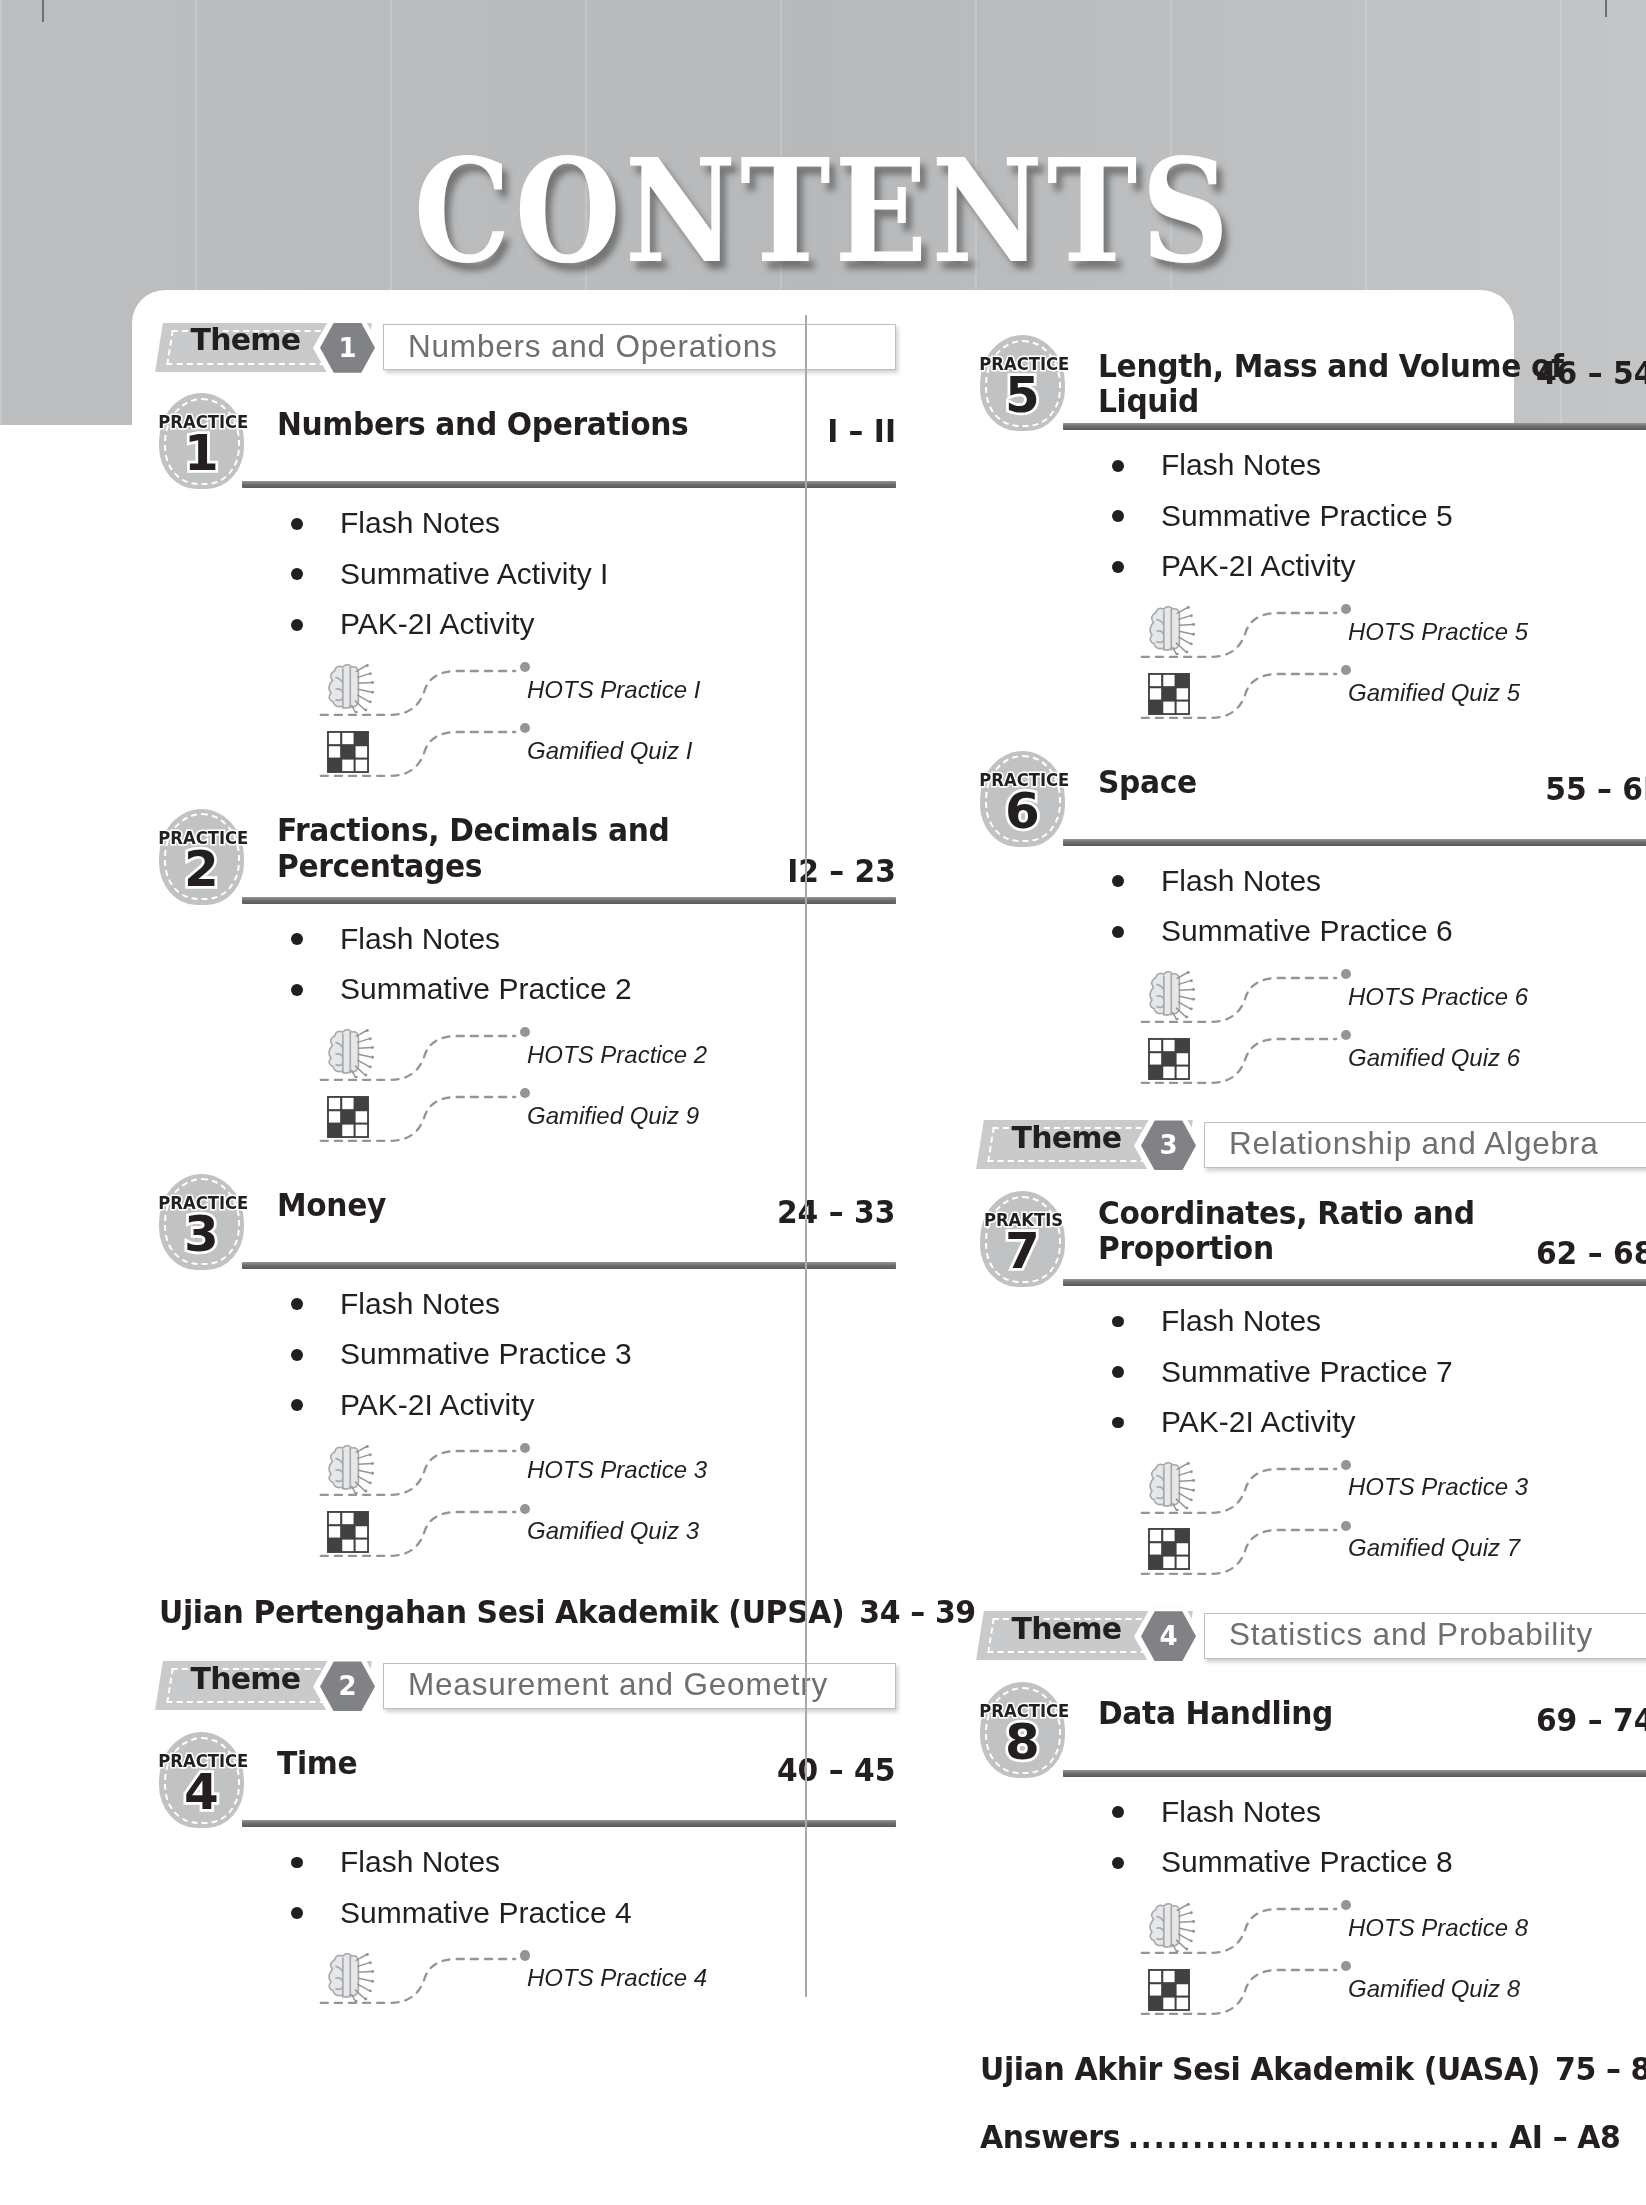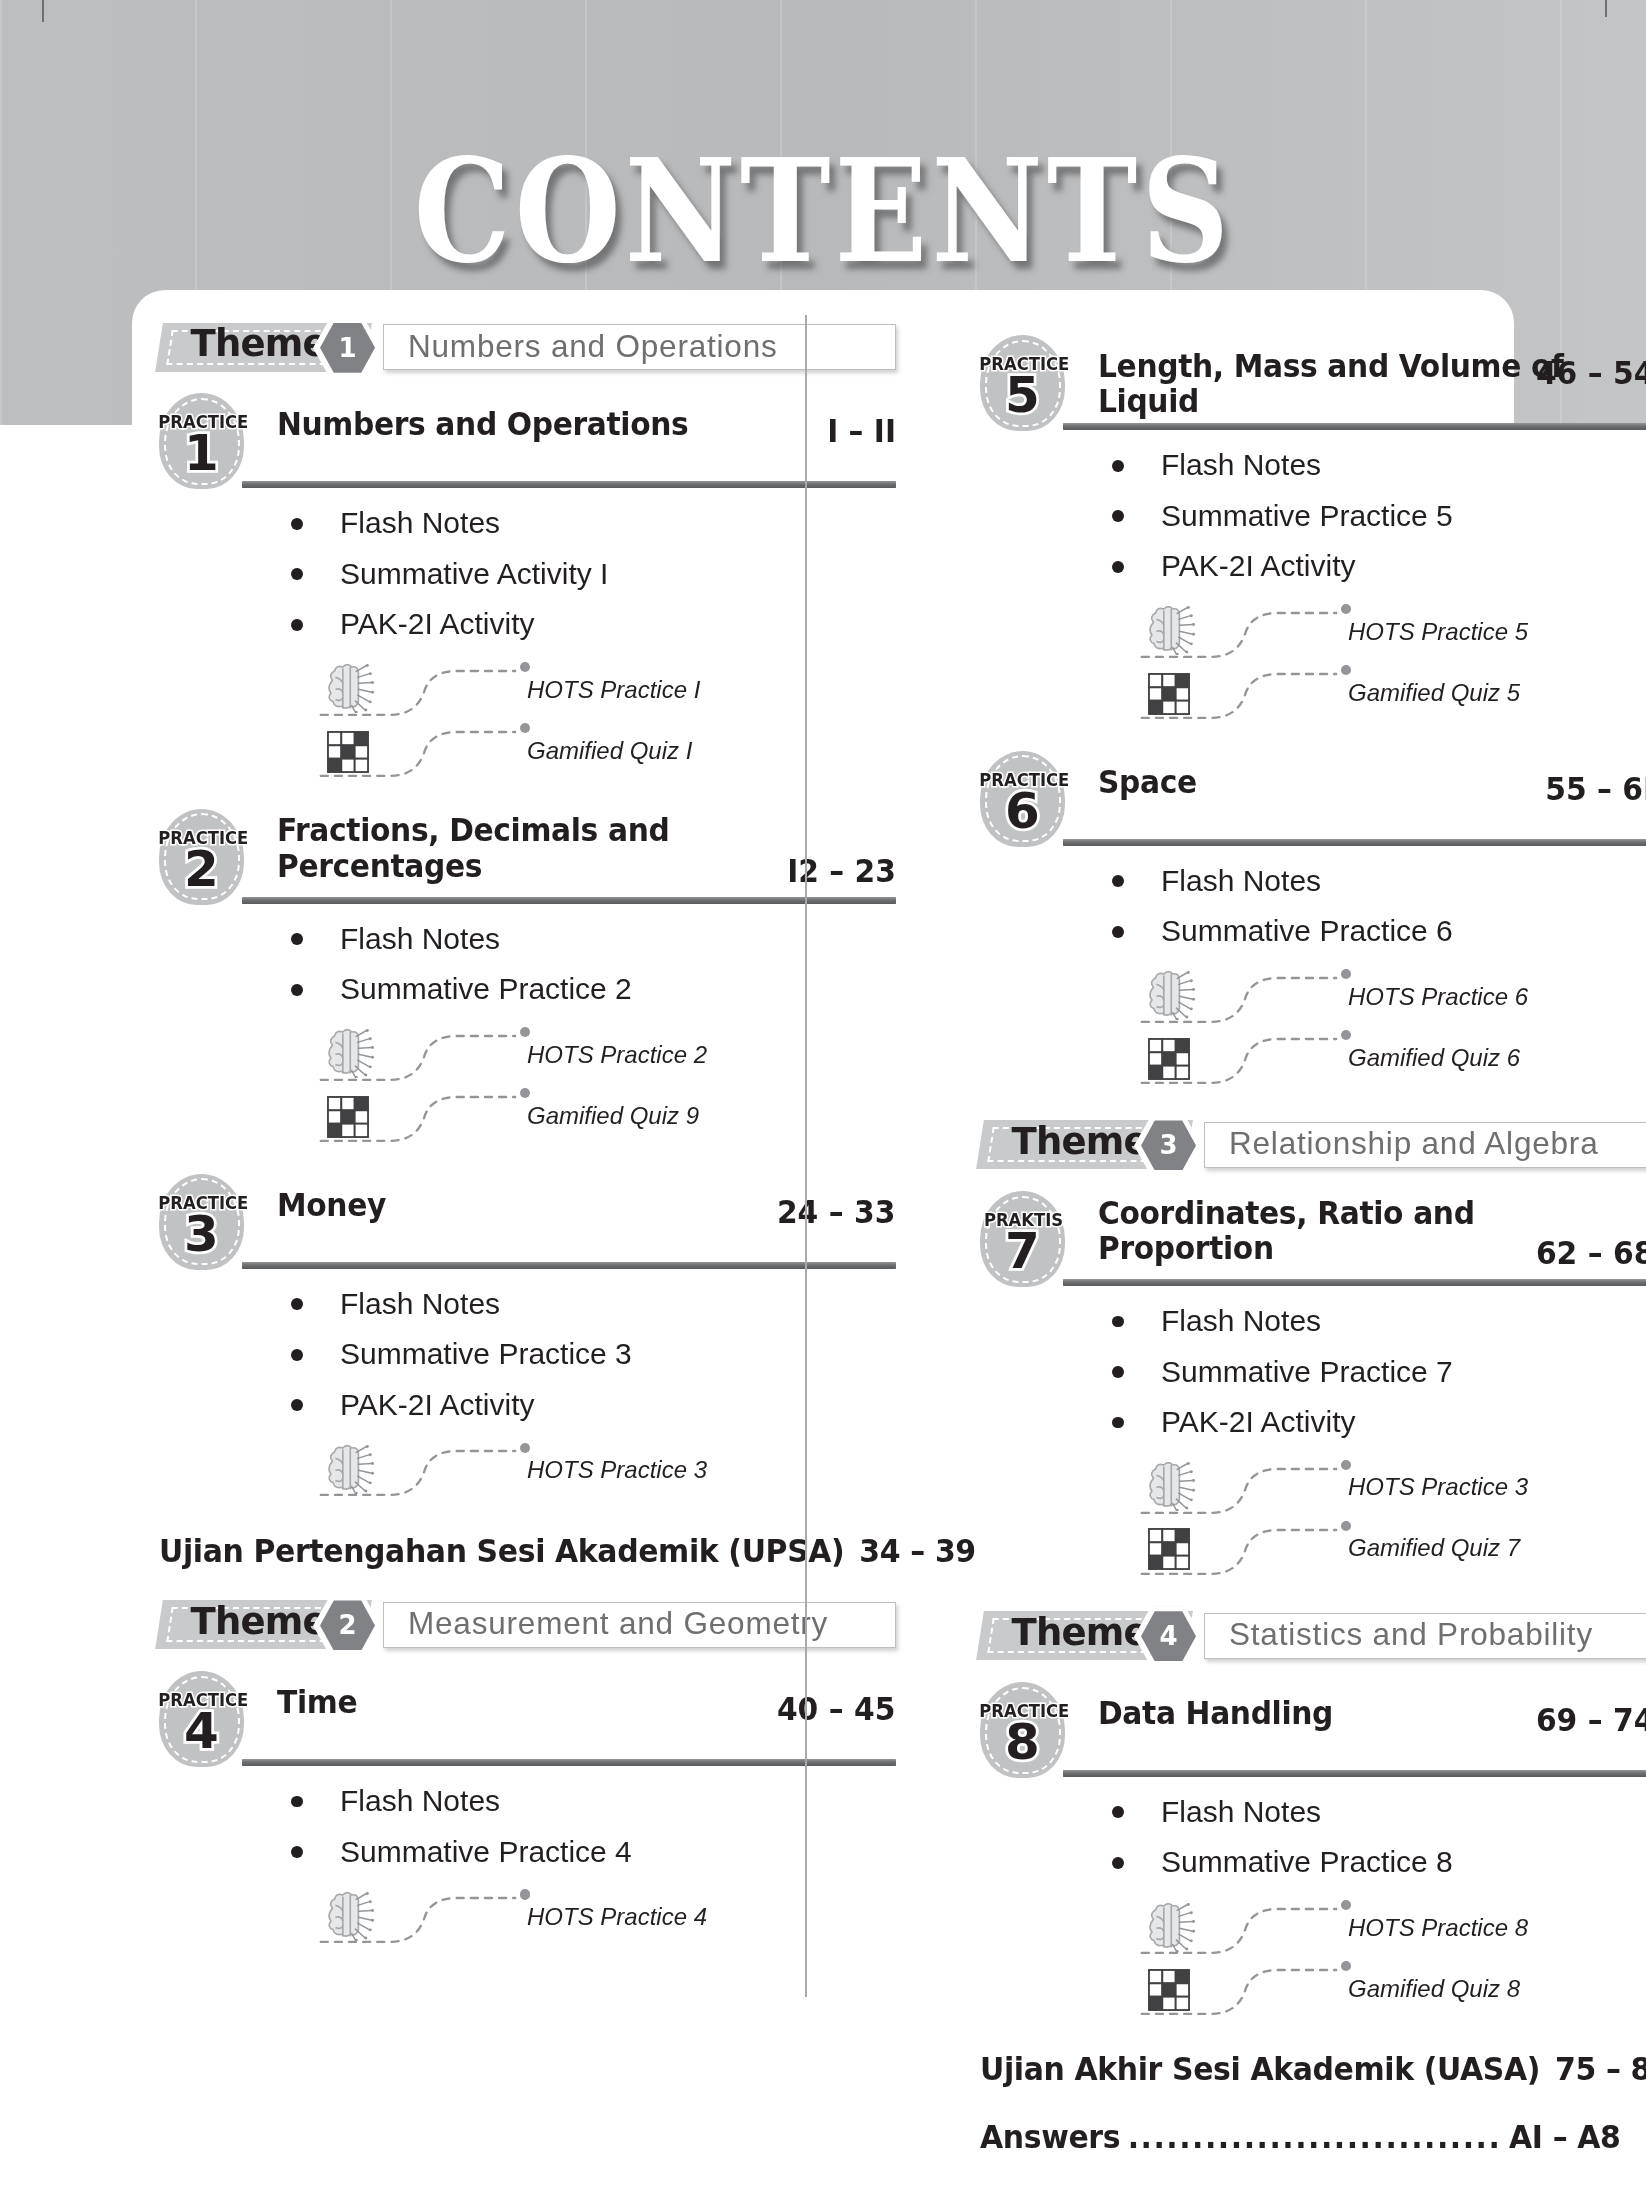--- a/index.html
+++ b/index.html
@@ -63,21 +63,21 @@
     background:#c8cacc;
     transform:skewX(-9deg);
   }
   .theme-tab-dash{
     position:absolute;left:9.5px;top:7px;right:9.5px;bottom:7px;
     border:2.4px dashed #ffffff;
   }
   .theme-word{
     position:absolute;left:31.5px;top:4px;
     font-family:"DejaVu Sans", sans-serif;
-    font-weight:bold;font-size:37px;color:#231f20;
+    font-weight:bold;font-size:30px;color:#231f20;
     letter-spacing:-0.8px;
     transform:skewX(0deg);
   }
   .theme-hex{
     position:absolute;left:154px;top:0px;width:68px;height:60px;
     background:#ffffff;
     clip-path:polygon(25% 0%,75% 0%,100% 50%,75% 100%,25% 100%,0% 50%);
     filter:drop-shadow(3.2px 3.9px 3.2px rgba(90,90,90,.45));
   }
   .theme-hex-inner{
@@ -390,167 +390,68 @@
       <circle cx="64" cy="25" r="2"></circle>
                 <circle cx="64" cy="38" r="2"></circle>
       <circle cx="61" cy="51" r="2"></circle>
                 <circle cx="55" cy="62" r="2"></circle>
       <circle cx="42" cy="65" r="2"></circle>
     </g>
   </svg></div>
       <div class="sub-dot"></div>
       <div class="sub-label">HOTS Practice 3</div>
         </div>
-      </div>
-      <div class="plain" style="margin: 31.5px 0px 27px;">
-    <span class="lbl">Ujian Pertengahan Sesi Akademik (UPSA)</span>
-    <span class="dots">..</span>
-    <span class="pg">34 – 39</span>
-      </div>
-      <div class="theme-row">
-    <div class="theme-tab">
-      <div class="theme-tab-dash"></div>
-    </div>
-    <div class="theme-word">Theme</div>
-    <div class="theme-hex"></div>
-    <div class="theme-hex-inner">2</div>
-    <div class="theme-title-box"></div>
-    <div class="theme-title-text">Measurement and Geometry</div>
-      </div>
-      <div style="margin-bottom: 27px;">
-        <div class="prac-row">
-    <div class="prac-badge">
-      <div class="prac-badge-dash"></div>
-    </div>
-    <div class="prac-word">PRACTICE</div>
-    <div class="prac-num">4</div>
-    <div class="prac-title">Time</div>
-    <div class="prac-pages one-line">40 – 45</div>
-    <div class="prac-rule"></div>
-        </div>
-        <div style="margin-top: 22px;">
-          <div class="bul" style="margin-bottom: 20.5px;">Flash Notes</div>
-          <div class="bul" style="margin-bottom: 20.5px;">Summative Practice 4</div>
-        </div>
-        <div class="sub">
-      <div class="sub-path"><svg viewBox="0 0 265 74" width="209" height="58">
-    <path d="M4 70 L92 70 Q126 70 136 40 Q144 14 178 14 L252 14" fill="none" stroke="#939598" stroke-width="3" stroke-dasharray="9 9" stroke-linecap="round"></path>
-  </svg></div>
-      <div class="sub-icon" style="top:4.7px"><svg viewBox="0 0 70 66" width="52" height="49">
-    <g fill="none" stroke="#a7a9ac" stroke-width="2.2">
-      <path d="M10 22 q-6 -8 3 -13 q2 -8 11 -5 q6 -6 12 0 q8 -2 9 7 l0 40 q-3 9 -11 6 q-6 5 -12 0 q-9 2 -11 -6 q-9 -4 -3 -12 q-6 -7 2 -17z" fill="#e6e7e8"></path>
-      <path d="M24 6 l0 54 M34 4 l0 56"></path>
-      <path d="M14 18 q8 2 10 8 M14 34 q8 -2 10 5 M14 48 q8 3 10 -3"></path>
-    </g>
-    <g stroke="#939598" stroke-width="2" stroke-linecap="round">
-      <path d="M42 10 l14 -8"></path>
-                <path d="M44 18 l16 -5"></path>
-      <path d="M45 26 l18 -1"></path>
-                <path d="M45 34 l18 4"></path>
-      <path d="M44 42 l16 9"></path>
-                <path d="M41 50 l13 12"></path>
-      <path d="M36 56 l5 9"></path>
-    </g>
-    <g fill="#939598">
-      <circle cx="57" cy="2" r="2"></circle>
-                <circle cx="61" cy="13" r="2"></circle>
-      <circle cx="64" cy="25" r="2"></circle>
-                <circle cx="64" cy="38" r="2"></circle>
-      <circle cx="61" cy="51" r="2"></circle>
-                <circle cx="55" cy="62" r="2"></circle>
-      <circle cx="42" cy="65" r="2"></circle>
-    </g>
-  </svg></div>
-      <div class="sub-dot"></div>
-      <div class="sub-label">HOTS Practice 4</div>
-        </div>
-      </div>
-    </div>
-  <div id="col-right" class="col" style="padding: 28px 15.8px 0px 19px; box-sizing: border-box; width: 709px;">
-      <div style="margin-bottom: 27px;">
-        <div class="prac-row">
-    <div class="prac-badge">
-      <div class="prac-badge-dash"></div>
-    </div>
-    <div class="prac-word">PRACTICE</div>
-    <div class="prac-num">5</div>
-    <div class="prac-title">Length, Mass and Volume of Liquid</div>
-    <div class="prac-pages one-line">46 – 54</div>
-    <div class="prac-rule"></div>
-        </div>
-        <div style="margin-top: 22px;">
-          <div class="bul" style="margin-bottom: 20.5px;">Flash Notes</div>
-          <div class="bul" style="margin-bottom: 20.5px;">Summative Practice 5</div>
-          <div class="bul" style="margin-bottom: 20.5px;">PAK-2I Activity</div>
-        </div>
-        <div class="sub">
-      <div class="sub-path"><svg viewBox="0 0 265 74" width="209" height="58">
-    <path d="M4 70 L92 70 Q126 70 136 40 Q144 14 178 14 L252 14" fill="none" stroke="#939598" stroke-width="3" stroke-dasharray="9 9" stroke-linecap="round"></path>
-  </svg></div>
-      <div class="sub-icon" style="top:4.7px"><svg viewBox="0 0 70 66" width="52" height="49">
-    <g fill="none" stroke="#a7a9ac" stroke-width="2.2">
-      <path d="M10 22 q-6 -8 3 -13 q2 -8 11 -5 q6 -6 12 0 q8 -2 9 7 l0 40 q-3 9 -11 6 q-6 5 -12 0 q-9 2 -11 -6 q-9 -4 -3 -12 q-6 -7 2 -17z" fill="#e6e7e8"></path>
-      <path d="M24 6 l0 54 M34 4 l0 56"></path>
-      <path d="M14 18 q8 2 10 8 M14 34 q8 -2 10 5 M14 48 q8 3 10 -3"></path>
-    </g>
-    <g stroke="#939598" stroke-width="2" stroke-linecap="round">
-      <path d="M42 10 l14 -8"></path>
-                <path d="M44 18 l16 -5"></path>
-      <path d="M45 26 l18 -1"></path>
-                <path d="M45 34 l18 4"></path>
-      <path d="M44 42 l16 9"></path>
-                <path d="M41 50 l13 12"></path>
-      <path d="M36 56 l5 9"></path>
-    </g>
-    <g fill="#939598">
-      <circle cx="57" cy="2" r="2"></circle>
-                <circle cx="61" cy="13" r="2"></circle>
-      <circle cx="64" cy="25" r="2"></circle>
-                <circle cx="64" cy="38" r="2"></circle>
-      <circle cx="61" cy="51" r="2"></circle>
-                <circle cx="55" cy="62" r="2"></circle>
-      <circle cx="42" cy="65" r="2"></circle>
-    </g>
-  </svg></div>
-      <div class="sub-dot"></div>
-      <div class="sub-label">HOTS Practice 5</div>
-        </div>
         <div class="sub">
       <div class="sub-path"><svg viewBox="0 0 265 74" width="209" height="58">
     <path d="M4 70 L92 70 Q126 70 136 40 Q144 14 178 14 L252 14" fill="none" stroke="#939598" stroke-width="3" stroke-dasharray="9 9" stroke-linecap="round"></path>
   </svg></div>
       <div class="sub-icon" style="top:7.9px"><svg viewBox="0 0 62 62" width="46" height="46">
               <rect x="4" y="4" width="18" height="18" fill="#ffffff" stroke="#414042" stroke-width="2.5"></rect>
               <rect x="22" y="4" width="18" height="18" fill="#ffffff" stroke="#414042" stroke-width="2.5"></rect>
               <rect x="40" y="4" width="18" height="18" fill="#414042" stroke="#414042" stroke-width="2.5"></rect>
               <rect x="4" y="22" width="18" height="18" fill="#ffffff" stroke="#414042" stroke-width="2.5"></rect>
               <rect x="22" y="22" width="18" height="18" fill="#414042" stroke="#414042" stroke-width="2.5"></rect>
               <rect x="40" y="22" width="18" height="18" fill="#ffffff" stroke="#414042" stroke-width="2.5"></rect>
               <rect x="4" y="40" width="18" height="18" fill="#414042" stroke="#414042" stroke-width="2.5"></rect>
               <rect x="22" y="40" width="18" height="18" fill="#ffffff" stroke="#414042" stroke-width="2.5"></rect>
               <rect x="40" y="40" width="18" height="18" fill="#ffffff" stroke="#414042" stroke-width="2.5"></rect>
             </svg></div>
       <div class="sub-dot"></div>
-      <div class="sub-label">Gamified Quiz 5</div>
-        </div>
+      <div class="sub-label">Gamified Quiz 3</div>
+        </div>
+      </div>
+      <div class="plain" style="margin: 31.5px 0px 27px;">
+    <span class="lbl">Ujian Pertengahan Sesi Akademik (UPSA)</span>
+    <span class="dots">..</span>
+    <span class="pg">34 – 39</span>
+      </div>
+      <div class="theme-row">
+    <div class="theme-tab">
+      <div class="theme-tab-dash"></div>
+    </div>
+    <div class="theme-word">Theme</div>
+    <div class="theme-hex"></div>
+    <div class="theme-hex-inner">2</div>
+    <div class="theme-title-box"></div>
+    <div class="theme-title-text">Measurement and Geometry</div>
       </div>
       <div style="margin-bottom: 27px;">
         <div class="prac-row">
     <div class="prac-badge">
       <div class="prac-badge-dash"></div>
     </div>
     <div class="prac-word">PRACTICE</div>
-    <div class="prac-num">6</div>
-    <div class="prac-title">Space</div>
-    <div class="prac-pages one-line">55 – 6I</div>
+    <div class="prac-num">4</div>
+    <div class="prac-title">Time</div>
+    <div class="prac-pages one-line">40 – 45</div>
     <div class="prac-rule"></div>
         </div>
         <div style="margin-top: 22px;">
           <div class="bul" style="margin-bottom: 20.5px;">Flash Notes</div>
-          <div class="bul" style="margin-bottom: 20.5px;">Summative Practice 6</div>
+          <div class="bul" style="margin-bottom: 20.5px;">Summative Practice 4</div>
         </div>
         <div class="sub">
       <div class="sub-path"><svg viewBox="0 0 265 74" width="209" height="58">
     <path d="M4 70 L92 70 Q126 70 136 40 Q144 14 178 14 L252 14" fill="none" stroke="#939598" stroke-width="3" stroke-dasharray="9 9" stroke-linecap="round"></path>
   </svg></div>
       <div class="sub-icon" style="top:4.7px"><svg viewBox="0 0 70 66" width="52" height="49">
     <g fill="none" stroke="#a7a9ac" stroke-width="2.2">
       <path d="M10 22 q-6 -8 3 -13 q2 -8 11 -5 q6 -6 12 0 q8 -2 9 7 l0 40 q-3 9 -11 6 q-6 5 -12 0 q-9 2 -11 -6 q-9 -4 -3 -12 q-6 -7 2 -17z" fill="#e6e7e8"></path>
       <path d="M24 6 l0 54 M34 4 l0 56"></path>
       <path d="M14 18 q8 2 10 8 M14 34 q8 -2 10 5 M14 48 q8 3 10 -3"></path>
@@ -568,66 +469,106 @@
       <circle cx="57" cy="2" r="2"></circle>
                 <circle cx="61" cy="13" r="2"></circle>
       <circle cx="64" cy="25" r="2"></circle>
                 <circle cx="64" cy="38" r="2"></circle>
       <circle cx="61" cy="51" r="2"></circle>
                 <circle cx="55" cy="62" r="2"></circle>
       <circle cx="42" cy="65" r="2"></circle>
     </g>
   </svg></div>
       <div class="sub-dot"></div>
-      <div class="sub-label">HOTS Practice 6</div>
+      <div class="sub-label">HOTS Practice 4</div>
+        </div>
+      </div>
+    </div>
+  <div id="col-right" class="col" style="padding: 28px 15.8px 0px 19px; box-sizing: border-box; width: 709px;">
+      <div style="margin-bottom: 27px;">
+        <div class="prac-row">
+    <div class="prac-badge">
+      <div class="prac-badge-dash"></div>
+    </div>
+    <div class="prac-word">PRACTICE</div>
+    <div class="prac-num">5</div>
+    <div class="prac-title">Length, Mass and Volume of Liquid</div>
+    <div class="prac-pages one-line">46 – 54</div>
+    <div class="prac-rule"></div>
+        </div>
+        <div style="margin-top: 22px;">
+          <div class="bul" style="margin-bottom: 20.5px;">Flash Notes</div>
+          <div class="bul" style="margin-bottom: 20.5px;">Summative Practice 5</div>
+          <div class="bul" style="margin-bottom: 20.5px;">PAK-2I Activity</div>
+        </div>
+        <div class="sub">
+      <div class="sub-path"><svg viewBox="0 0 265 74" width="209" height="58">
+    <path d="M4 70 L92 70 Q126 70 136 40 Q144 14 178 14 L252 14" fill="none" stroke="#939598" stroke-width="3" stroke-dasharray="9 9" stroke-linecap="round"></path>
+  </svg></div>
+      <div class="sub-icon" style="top:4.7px"><svg viewBox="0 0 70 66" width="52" height="49">
+    <g fill="none" stroke="#a7a9ac" stroke-width="2.2">
+      <path d="M10 22 q-6 -8 3 -13 q2 -8 11 -5 q6 -6 12 0 q8 -2 9 7 l0 40 q-3 9 -11 6 q-6 5 -12 0 q-9 2 -11 -6 q-9 -4 -3 -12 q-6 -7 2 -17z" fill="#e6e7e8"></path>
+      <path d="M24 6 l0 54 M34 4 l0 56"></path>
+      <path d="M14 18 q8 2 10 8 M14 34 q8 -2 10 5 M14 48 q8 3 10 -3"></path>
+    </g>
+    <g stroke="#939598" stroke-width="2" stroke-linecap="round">
+      <path d="M42 10 l14 -8"></path>
+                <path d="M44 18 l16 -5"></path>
+      <path d="M45 26 l18 -1"></path>
+                <path d="M45 34 l18 4"></path>
+      <path d="M44 42 l16 9"></path>
+                <path d="M41 50 l13 12"></path>
+      <path d="M36 56 l5 9"></path>
+    </g>
+    <g fill="#939598">
+      <circle cx="57" cy="2" r="2"></circle>
+                <circle cx="61" cy="13" r="2"></circle>
+      <circle cx="64" cy="25" r="2"></circle>
+                <circle cx="64" cy="38" r="2"></circle>
+      <circle cx="61" cy="51" r="2"></circle>
+                <circle cx="55" cy="62" r="2"></circle>
+      <circle cx="42" cy="65" r="2"></circle>
+    </g>
+  </svg></div>
+      <div class="sub-dot"></div>
+      <div class="sub-label">HOTS Practice 5</div>
         </div>
         <div class="sub">
       <div class="sub-path"><svg viewBox="0 0 265 74" width="209" height="58">
     <path d="M4 70 L92 70 Q126 70 136 40 Q144 14 178 14 L252 14" fill="none" stroke="#939598" stroke-width="3" stroke-dasharray="9 9" stroke-linecap="round"></path>
   </svg></div>
       <div class="sub-icon" style="top:7.9px"><svg viewBox="0 0 62 62" width="46" height="46">
               <rect x="4" y="4" width="18" height="18" fill="#ffffff" stroke="#414042" stroke-width="2.5"></rect>
               <rect x="22" y="4" width="18" height="18" fill="#ffffff" stroke="#414042" stroke-width="2.5"></rect>
               <rect x="40" y="4" width="18" height="18" fill="#414042" stroke="#414042" stroke-width="2.5"></rect>
               <rect x="4" y="22" width="18" height="18" fill="#ffffff" stroke="#414042" stroke-width="2.5"></rect>
               <rect x="22" y="22" width="18" height="18" fill="#414042" stroke="#414042" stroke-width="2.5"></rect>
               <rect x="40" y="22" width="18" height="18" fill="#ffffff" stroke="#414042" stroke-width="2.5"></rect>
               <rect x="4" y="40" width="18" height="18" fill="#414042" stroke="#414042" stroke-width="2.5"></rect>
               <rect x="22" y="40" width="18" height="18" fill="#ffffff" stroke="#414042" stroke-width="2.5"></rect>
               <rect x="40" y="40" width="18" height="18" fill="#ffffff" stroke="#414042" stroke-width="2.5"></rect>
             </svg></div>
       <div class="sub-dot"></div>
-      <div class="sub-label">Gamified Quiz 6</div>
-        </div>
-      </div>
-      <div class="theme-row">
-    <div class="theme-tab">
-      <div class="theme-tab-dash"></div>
-    </div>
-    <div class="theme-word">Theme</div>
-    <div class="theme-hex"></div>
-    <div class="theme-hex-inner">3</div>
-    <div class="theme-title-box"></div>
-    <div class="theme-title-text">Relationship and Algebra</div>
+      <div class="sub-label">Gamified Quiz 5</div>
+        </div>
       </div>
       <div style="margin-bottom: 27px;">
         <div class="prac-row">
     <div class="prac-badge">
       <div class="prac-badge-dash"></div>
     </div>
-    <div class="prac-word">PRAKTIS</div>
-    <div class="prac-num">7</div>
-    <div class="prac-title two-line">Coordinates, Ratio and<br>Proportion</div>
-    <div class="prac-pages">62 – 68</div>
+    <div class="prac-word">PRACTICE</div>
+    <div class="prac-num">6</div>
+    <div class="prac-title">Space</div>
+    <div class="prac-pages one-line">55 – 6I</div>
     <div class="prac-rule"></div>
         </div>
         <div style="margin-top: 22px;">
           <div class="bul" style="margin-bottom: 20.5px;">Flash Notes</div>
-          <div class="bul" style="margin-bottom: 20.5px;">Summative Practice 7</div>
-          <div class="bul" style="margin-bottom: 20.5px;">PAK-2I Activity</div>
+          <div class="bul" style="margin-bottom: 20.5px;">Summative Practice 6</div>
         </div>
         <div class="sub">
       <div class="sub-path"><svg viewBox="0 0 265 74" width="209" height="58">
     <path d="M4 70 L92 70 Q126 70 136 40 Q144 14 178 14 L252 14" fill="none" stroke="#939598" stroke-width="3" stroke-dasharray="9 9" stroke-linecap="round"></path>
   </svg></div>
       <div class="sub-icon" style="top:4.7px"><svg viewBox="0 0 70 66" width="52" height="49">
     <g fill="none" stroke="#a7a9ac" stroke-width="2.2">
       <path d="M10 22 q-6 -8 3 -13 q2 -8 11 -5 q6 -6 12 0 q8 -2 9 7 l0 40 q-3 9 -11 6 q-6 5 -12 0 q-9 2 -11 -6 q-9 -4 -3 -12 q-6 -7 2 -17z" fill="#e6e7e8"></path>
       <path d="M24 6 l0 54 M34 4 l0 56"></path>
       <path d="M14 18 q8 2 10 8 M14 34 q8 -2 10 5 M14 48 q8 3 10 -3"></path>
@@ -645,65 +586,66 @@
       <circle cx="57" cy="2" r="2"></circle>
                 <circle cx="61" cy="13" r="2"></circle>
       <circle cx="64" cy="25" r="2"></circle>
                 <circle cx="64" cy="38" r="2"></circle>
       <circle cx="61" cy="51" r="2"></circle>
                 <circle cx="55" cy="62" r="2"></circle>
       <circle cx="42" cy="65" r="2"></circle>
     </g>
   </svg></div>
       <div class="sub-dot"></div>
-      <div class="sub-label">HOTS Practice 3</div>
+      <div class="sub-label">HOTS Practice 6</div>
         </div>
         <div class="sub">
       <div class="sub-path"><svg viewBox="0 0 265 74" width="209" height="58">
     <path d="M4 70 L92 70 Q126 70 136 40 Q144 14 178 14 L252 14" fill="none" stroke="#939598" stroke-width="3" stroke-dasharray="9 9" stroke-linecap="round"></path>
   </svg></div>
       <div class="sub-icon" style="top:7.9px"><svg viewBox="0 0 62 62" width="46" height="46">
               <rect x="4" y="4" width="18" height="18" fill="#ffffff" stroke="#414042" stroke-width="2.5"></rect>
               <rect x="22" y="4" width="18" height="18" fill="#ffffff" stroke="#414042" stroke-width="2.5"></rect>
               <rect x="40" y="4" width="18" height="18" fill="#414042" stroke="#414042" stroke-width="2.5"></rect>
               <rect x="4" y="22" width="18" height="18" fill="#ffffff" stroke="#414042" stroke-width="2.5"></rect>
               <rect x="22" y="22" width="18" height="18" fill="#414042" stroke="#414042" stroke-width="2.5"></rect>
               <rect x="40" y="22" width="18" height="18" fill="#ffffff" stroke="#414042" stroke-width="2.5"></rect>
               <rect x="4" y="40" width="18" height="18" fill="#414042" stroke="#414042" stroke-width="2.5"></rect>
               <rect x="22" y="40" width="18" height="18" fill="#ffffff" stroke="#414042" stroke-width="2.5"></rect>
               <rect x="40" y="40" width="18" height="18" fill="#ffffff" stroke="#414042" stroke-width="2.5"></rect>
             </svg></div>
       <div class="sub-dot"></div>
-      <div class="sub-label">Gamified Quiz 7</div>
+      <div class="sub-label">Gamified Quiz 6</div>
         </div>
       </div>
       <div class="theme-row">
     <div class="theme-tab">
       <div class="theme-tab-dash"></div>
     </div>
     <div class="theme-word">Theme</div>
     <div class="theme-hex"></div>
-    <div class="theme-hex-inner">4</div>
+    <div class="theme-hex-inner">3</div>
     <div class="theme-title-box"></div>
-    <div class="theme-title-text">Statistics and Probability</div>
+    <div class="theme-title-text">Relationship and Algebra</div>
       </div>
       <div style="margin-bottom: 27px;">
         <div class="prac-row">
     <div class="prac-badge">
       <div class="prac-badge-dash"></div>
     </div>
-    <div class="prac-word">PRACTICE</div>
-    <div class="prac-num">8</div>
-    <div class="prac-title">Data Handling</div>
-    <div class="prac-pages one-line">69 – 74</div>
+    <div class="prac-word">PRAKTIS</div>
+    <div class="prac-num">7</div>
+    <div class="prac-title two-line">Coordinates, Ratio and<br>Proportion</div>
+    <div class="prac-pages">62 – 68</div>
     <div class="prac-rule"></div>
         </div>
         <div style="margin-top: 22px;">
           <div class="bul" style="margin-bottom: 20.5px;">Flash Notes</div>
-          <div class="bul" style="margin-bottom: 20.5px;">Summative Practice 8</div>
+          <div class="bul" style="margin-bottom: 20.5px;">Summative Practice 7</div>
+          <div class="bul" style="margin-bottom: 20.5px;">PAK-2I Activity</div>
         </div>
         <div class="sub">
       <div class="sub-path"><svg viewBox="0 0 265 74" width="209" height="58">
     <path d="M4 70 L92 70 Q126 70 136 40 Q144 14 178 14 L252 14" fill="none" stroke="#939598" stroke-width="3" stroke-dasharray="9 9" stroke-linecap="round"></path>
   </svg></div>
       <div class="sub-icon" style="top:4.7px"><svg viewBox="0 0 70 66" width="52" height="49">
     <g fill="none" stroke="#a7a9ac" stroke-width="2.2">
       <path d="M10 22 q-6 -8 3 -13 q2 -8 11 -5 q6 -6 12 0 q8 -2 9 7 l0 40 q-3 9 -11 6 q-6 5 -12 0 q-9 2 -11 -6 q-9 -4 -3 -12 q-6 -7 2 -17z" fill="#e6e7e8"></path>
       <path d="M24 6 l0 54 M34 4 l0 56"></path>
       <path d="M14 18 q8 2 10 8 M14 34 q8 -2 10 5 M14 48 q8 3 10 -3"></path>
@@ -721,38 +663,114 @@
       <circle cx="57" cy="2" r="2"></circle>
                 <circle cx="61" cy="13" r="2"></circle>
       <circle cx="64" cy="25" r="2"></circle>
                 <circle cx="64" cy="38" r="2"></circle>
       <circle cx="61" cy="51" r="2"></circle>
                 <circle cx="55" cy="62" r="2"></circle>
       <circle cx="42" cy="65" r="2"></circle>
     </g>
   </svg></div>
       <div class="sub-dot"></div>
-      <div class="sub-label">HOTS Practice 8</div>
+      <div class="sub-label">HOTS Practice 3</div>
         </div>
         <div class="sub">
       <div class="sub-path"><svg viewBox="0 0 265 74" width="209" height="58">
     <path d="M4 70 L92 70 Q126 70 136 40 Q144 14 178 14 L252 14" fill="none" stroke="#939598" stroke-width="3" stroke-dasharray="9 9" stroke-linecap="round"></path>
   </svg></div>
       <div class="sub-icon" style="top:7.9px"><svg viewBox="0 0 62 62" width="46" height="46">
               <rect x="4" y="4" width="18" height="18" fill="#ffffff" stroke="#414042" stroke-width="2.5"></rect>
               <rect x="22" y="4" width="18" height="18" fill="#ffffff" stroke="#414042" stroke-width="2.5"></rect>
               <rect x="40" y="4" width="18" height="18" fill="#414042" stroke="#414042" stroke-width="2.5"></rect>
               <rect x="4" y="22" width="18" height="18" fill="#ffffff" stroke="#414042" stroke-width="2.5"></rect>
               <rect x="22" y="22" width="18" height="18" fill="#414042" stroke="#414042" stroke-width="2.5"></rect>
               <rect x="40" y="22" width="18" height="18" fill="#ffffff" stroke="#414042" stroke-width="2.5"></rect>
               <rect x="4" y="40" width="18" height="18" fill="#414042" stroke="#414042" stroke-width="2.5"></rect>
               <rect x="22" y="40" width="18" height="18" fill="#ffffff" stroke="#414042" stroke-width="2.5"></rect>
               <rect x="40" y="40" width="18" height="18" fill="#ffffff" stroke="#414042" stroke-width="2.5"></rect>
             </svg></div>
       <div class="sub-dot"></div>
+      <div class="sub-label">Gamified Quiz 7</div>
+        </div>
+      </div>
+      <div class="theme-row">
+    <div class="theme-tab">
+      <div class="theme-tab-dash"></div>
+    </div>
+    <div class="theme-word">Theme</div>
+    <div class="theme-hex"></div>
+    <div class="theme-hex-inner">4</div>
+    <div class="theme-title-box"></div>
+    <div class="theme-title-text">Statistics and Probability</div>
+      </div>
+      <div style="margin-bottom: 27px;">
+        <div class="prac-row">
+    <div class="prac-badge">
+      <div class="prac-badge-dash"></div>
+    </div>
+    <div class="prac-word">PRACTICE</div>
+    <div class="prac-num">8</div>
+    <div class="prac-title">Data Handling</div>
+    <div class="prac-pages one-line">69 – 74</div>
+    <div class="prac-rule"></div>
+        </div>
+        <div style="margin-top: 22px;">
+          <div class="bul" style="margin-bottom: 20.5px;">Flash Notes</div>
+          <div class="bul" style="margin-bottom: 20.5px;">Summative Practice 8</div>
+        </div>
+        <div class="sub">
+      <div class="sub-path"><svg viewBox="0 0 265 74" width="209" height="58">
+    <path d="M4 70 L92 70 Q126 70 136 40 Q144 14 178 14 L252 14" fill="none" stroke="#939598" stroke-width="3" stroke-dasharray="9 9" stroke-linecap="round"></path>
+  </svg></div>
+      <div class="sub-icon" style="top:4.7px"><svg viewBox="0 0 70 66" width="52" height="49">
+    <g fill="none" stroke="#a7a9ac" stroke-width="2.2">
+      <path d="M10 22 q-6 -8 3 -13 q2 -8 11 -5 q6 -6 12 0 q8 -2 9 7 l0 40 q-3 9 -11 6 q-6 5 -12 0 q-9 2 -11 -6 q-9 -4 -3 -12 q-6 -7 2 -17z" fill="#e6e7e8"></path>
+      <path d="M24 6 l0 54 M34 4 l0 56"></path>
+      <path d="M14 18 q8 2 10 8 M14 34 q8 -2 10 5 M14 48 q8 3 10 -3"></path>
+    </g>
+    <g stroke="#939598" stroke-width="2" stroke-linecap="round">
+      <path d="M42 10 l14 -8"></path>
+                <path d="M44 18 l16 -5"></path>
+      <path d="M45 26 l18 -1"></path>
+                <path d="M45 34 l18 4"></path>
+      <path d="M44 42 l16 9"></path>
+                <path d="M41 50 l13 12"></path>
+      <path d="M36 56 l5 9"></path>
+    </g>
+    <g fill="#939598">
+      <circle cx="57" cy="2" r="2"></circle>
+                <circle cx="61" cy="13" r="2"></circle>
+      <circle cx="64" cy="25" r="2"></circle>
+                <circle cx="64" cy="38" r="2"></circle>
+      <circle cx="61" cy="51" r="2"></circle>
+                <circle cx="55" cy="62" r="2"></circle>
+      <circle cx="42" cy="65" r="2"></circle>
+    </g>
+  </svg></div>
+      <div class="sub-dot"></div>
+      <div class="sub-label">HOTS Practice 8</div>
+        </div>
+        <div class="sub">
+      <div class="sub-path"><svg viewBox="0 0 265 74" width="209" height="58">
+    <path d="M4 70 L92 70 Q126 70 136 40 Q144 14 178 14 L252 14" fill="none" stroke="#939598" stroke-width="3" stroke-dasharray="9 9" stroke-linecap="round"></path>
+  </svg></div>
+      <div class="sub-icon" style="top:7.9px"><svg viewBox="0 0 62 62" width="46" height="46">
+              <rect x="4" y="4" width="18" height="18" fill="#ffffff" stroke="#414042" stroke-width="2.5"></rect>
+              <rect x="22" y="4" width="18" height="18" fill="#ffffff" stroke="#414042" stroke-width="2.5"></rect>
+              <rect x="40" y="4" width="18" height="18" fill="#414042" stroke="#414042" stroke-width="2.5"></rect>
+              <rect x="4" y="22" width="18" height="18" fill="#ffffff" stroke="#414042" stroke-width="2.5"></rect>
+              <rect x="22" y="22" width="18" height="18" fill="#414042" stroke="#414042" stroke-width="2.5"></rect>
+              <rect x="40" y="22" width="18" height="18" fill="#ffffff" stroke="#414042" stroke-width="2.5"></rect>
+              <rect x="4" y="40" width="18" height="18" fill="#414042" stroke="#414042" stroke-width="2.5"></rect>
+              <rect x="22" y="40" width="18" height="18" fill="#ffffff" stroke="#414042" stroke-width="2.5"></rect>
+              <rect x="40" y="40" width="18" height="18" fill="#ffffff" stroke="#414042" stroke-width="2.5"></rect>
+            </svg></div>
+      <div class="sub-dot"></div>
       <div class="sub-label">Gamified Quiz 8</div>
         </div>
       </div>
       <div class="plain" style="margin: 31.5px 0px 27px;">
     <span class="lbl">Ujian Akhir Sesi Akademik (UASA)</span>
     <span class="dots">.............</span>
     <span class="pg">75 – 80</span>
       </div>
       <div class="plain" style="margin: 31.5px 0px 27px;">
     <span class="lbl">Answers</span>

